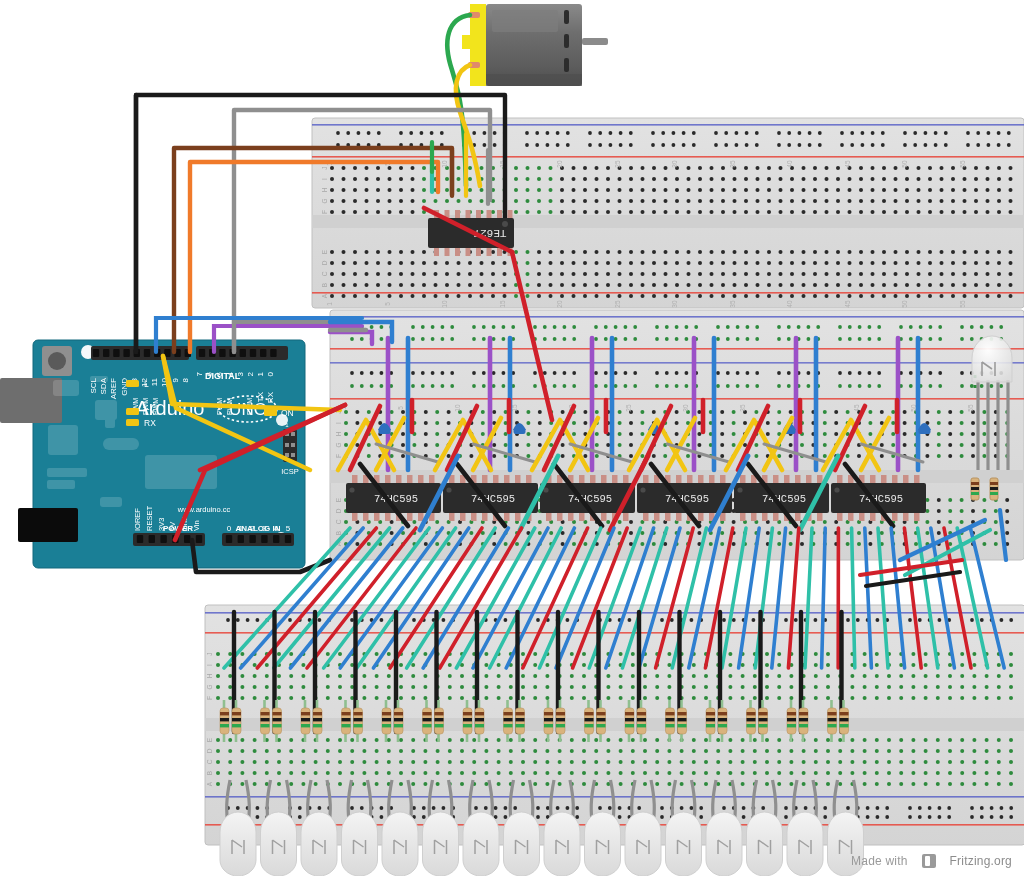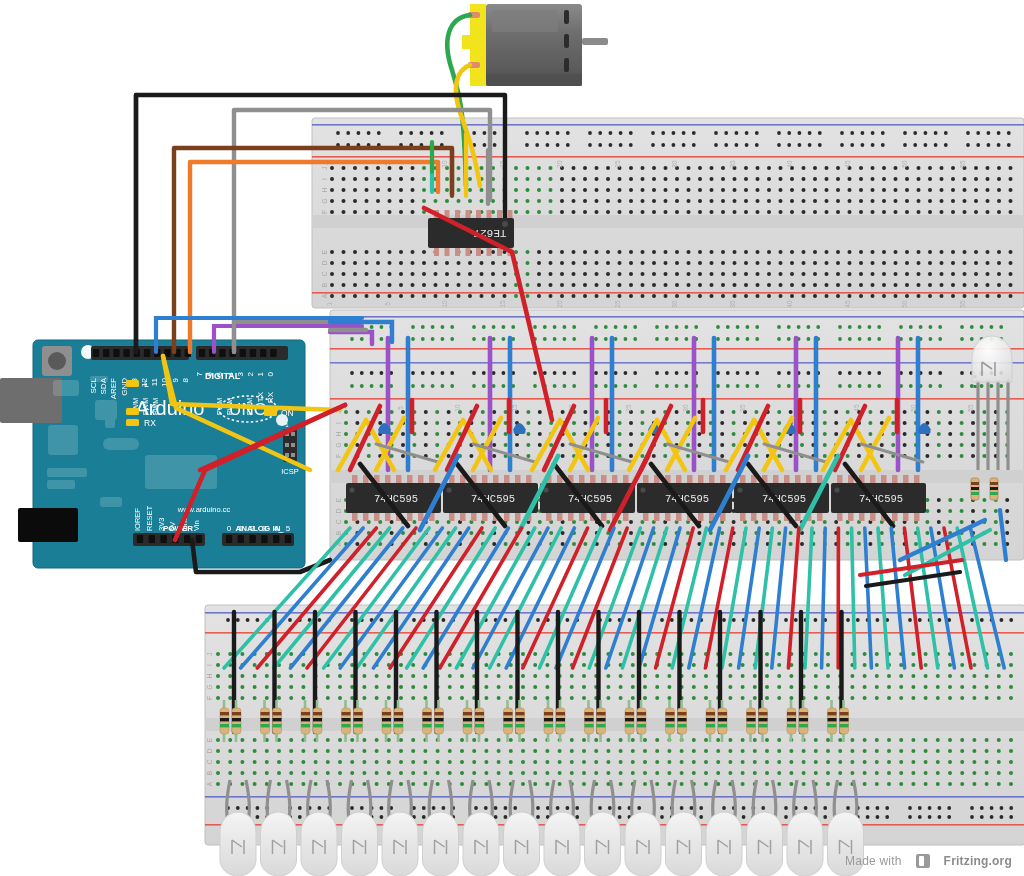--- a/index.html
+++ b/index.html
@@ -5,21 +5,21 @@
   html,body{margin:0;padding:0;background:#ffffff;}
   body{width:1024px;height:876px;position:relative;overflow:hidden;
        font-family:"Liberation Sans", sans-serif;}
   #stage{position:absolute;left:0;top:0;width:1024px;height:876px;}
   svg{display:block;}
   .wm{position:absolute;right:12px;bottom:8px;display:flex;align-items:center;gap:14px;
       color:#9a9a9a;font-size:12px;letter-spacing:.2px;}
   .wm-mark{width:14px;height:14px;background:#9a9a9a;border-radius:2px;position:relative;}
   .wm-mark:after{content:"";position:absolute;left:3px;top:2px;width:5px;height:10px;
       background:#fff;border-radius:1px;}
-  .wm-brand{font-weight:bold;color:#8c8c8c;}
+  .wm-brand{font-weight:normal;color:#8c8c8c;}
 </style>
 </head>
 <body>
 
 <div id="stage">
 <svg width="1024" height="876" viewBox="0 0 1024 876">
   <defs>
     <linearGradient id="motorG" x1="0" y1="0" x2="0" y2="1">
       <stop offset="0" stop-color="#8a8a8a"></stop>
           <stop offset="0.35" stop-color="#6e6e6e"></stop>

